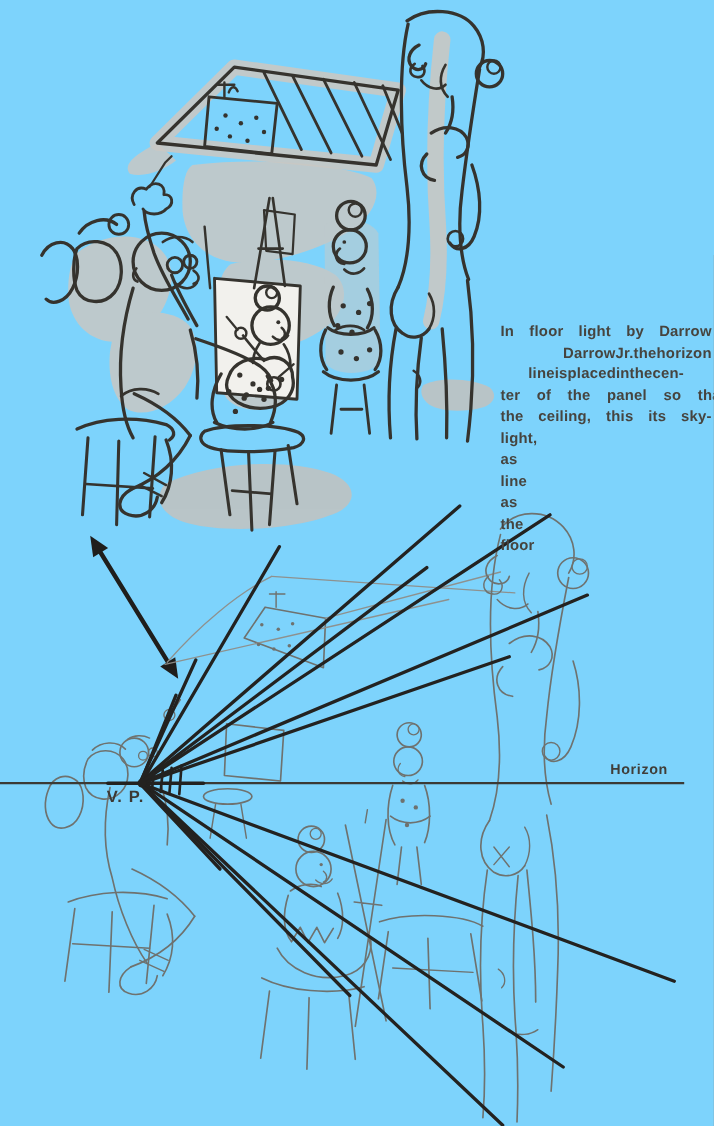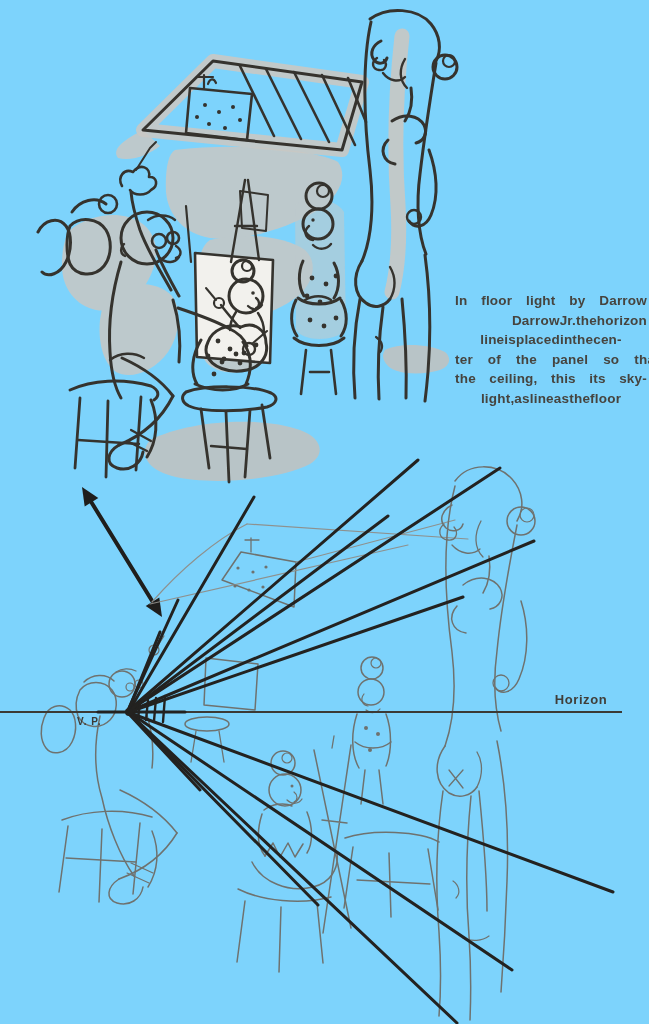--- a/index.html
+++ b/index.html
@@ -19,22 +19,22 @@
     letter-spacing:.2px;
   }
   .caption .cline{height:19.5px;white-space:nowrap;}
   .caption .cline.last{word-spacing:2px;}
   .hlabel{
     position:absolute;left:550px;top:692px;width:62px;
     color:#403e39;font-size:13px;font-weight:bold;letter-spacing:.6px;
     text-align:center;
   }
   .vplabel{
-    position:absolute;left:77px;top:716px;
-    color:#3b3935;font-size:10px;font-weight:bold;letter-spacing:1px;
+    position:absolute;left:97px;top:716px;
+    color:#3b3935;font-size:15px;font-weight:bold;letter-spacing:1px;
     white-space:pre;
   }
 </style>
 </head>
 <body>
 
 <div id="page">
 
 <svg id="art" width="649" height="1024" viewBox="0 0 649 1024">
 
@@ -366,21 +366,21 @@
         <span>so</span>
         <span>that</span>
       </div>
   <div class="cline" style="display: flex; justify-content: space-between;">
         <span>the</span>
         <span>ceiling,</span>
         <span>this</span>
         <span>its</span>
         <span>sky-</span>
       </div>
-  <div class="cline" style="display: flex; justify-content: center;">
+  <div class="cline" style="display: flex; justify-content: space-between; flex-direction: column;">
         <span>light,</span>
         <span>as</span>
         <span>line</span>
         <span>as</span>
         <span>the</span>
         <span>floor</span>
       </div>
 </div>
 
 <div class="hlabel">Horizon</div>

